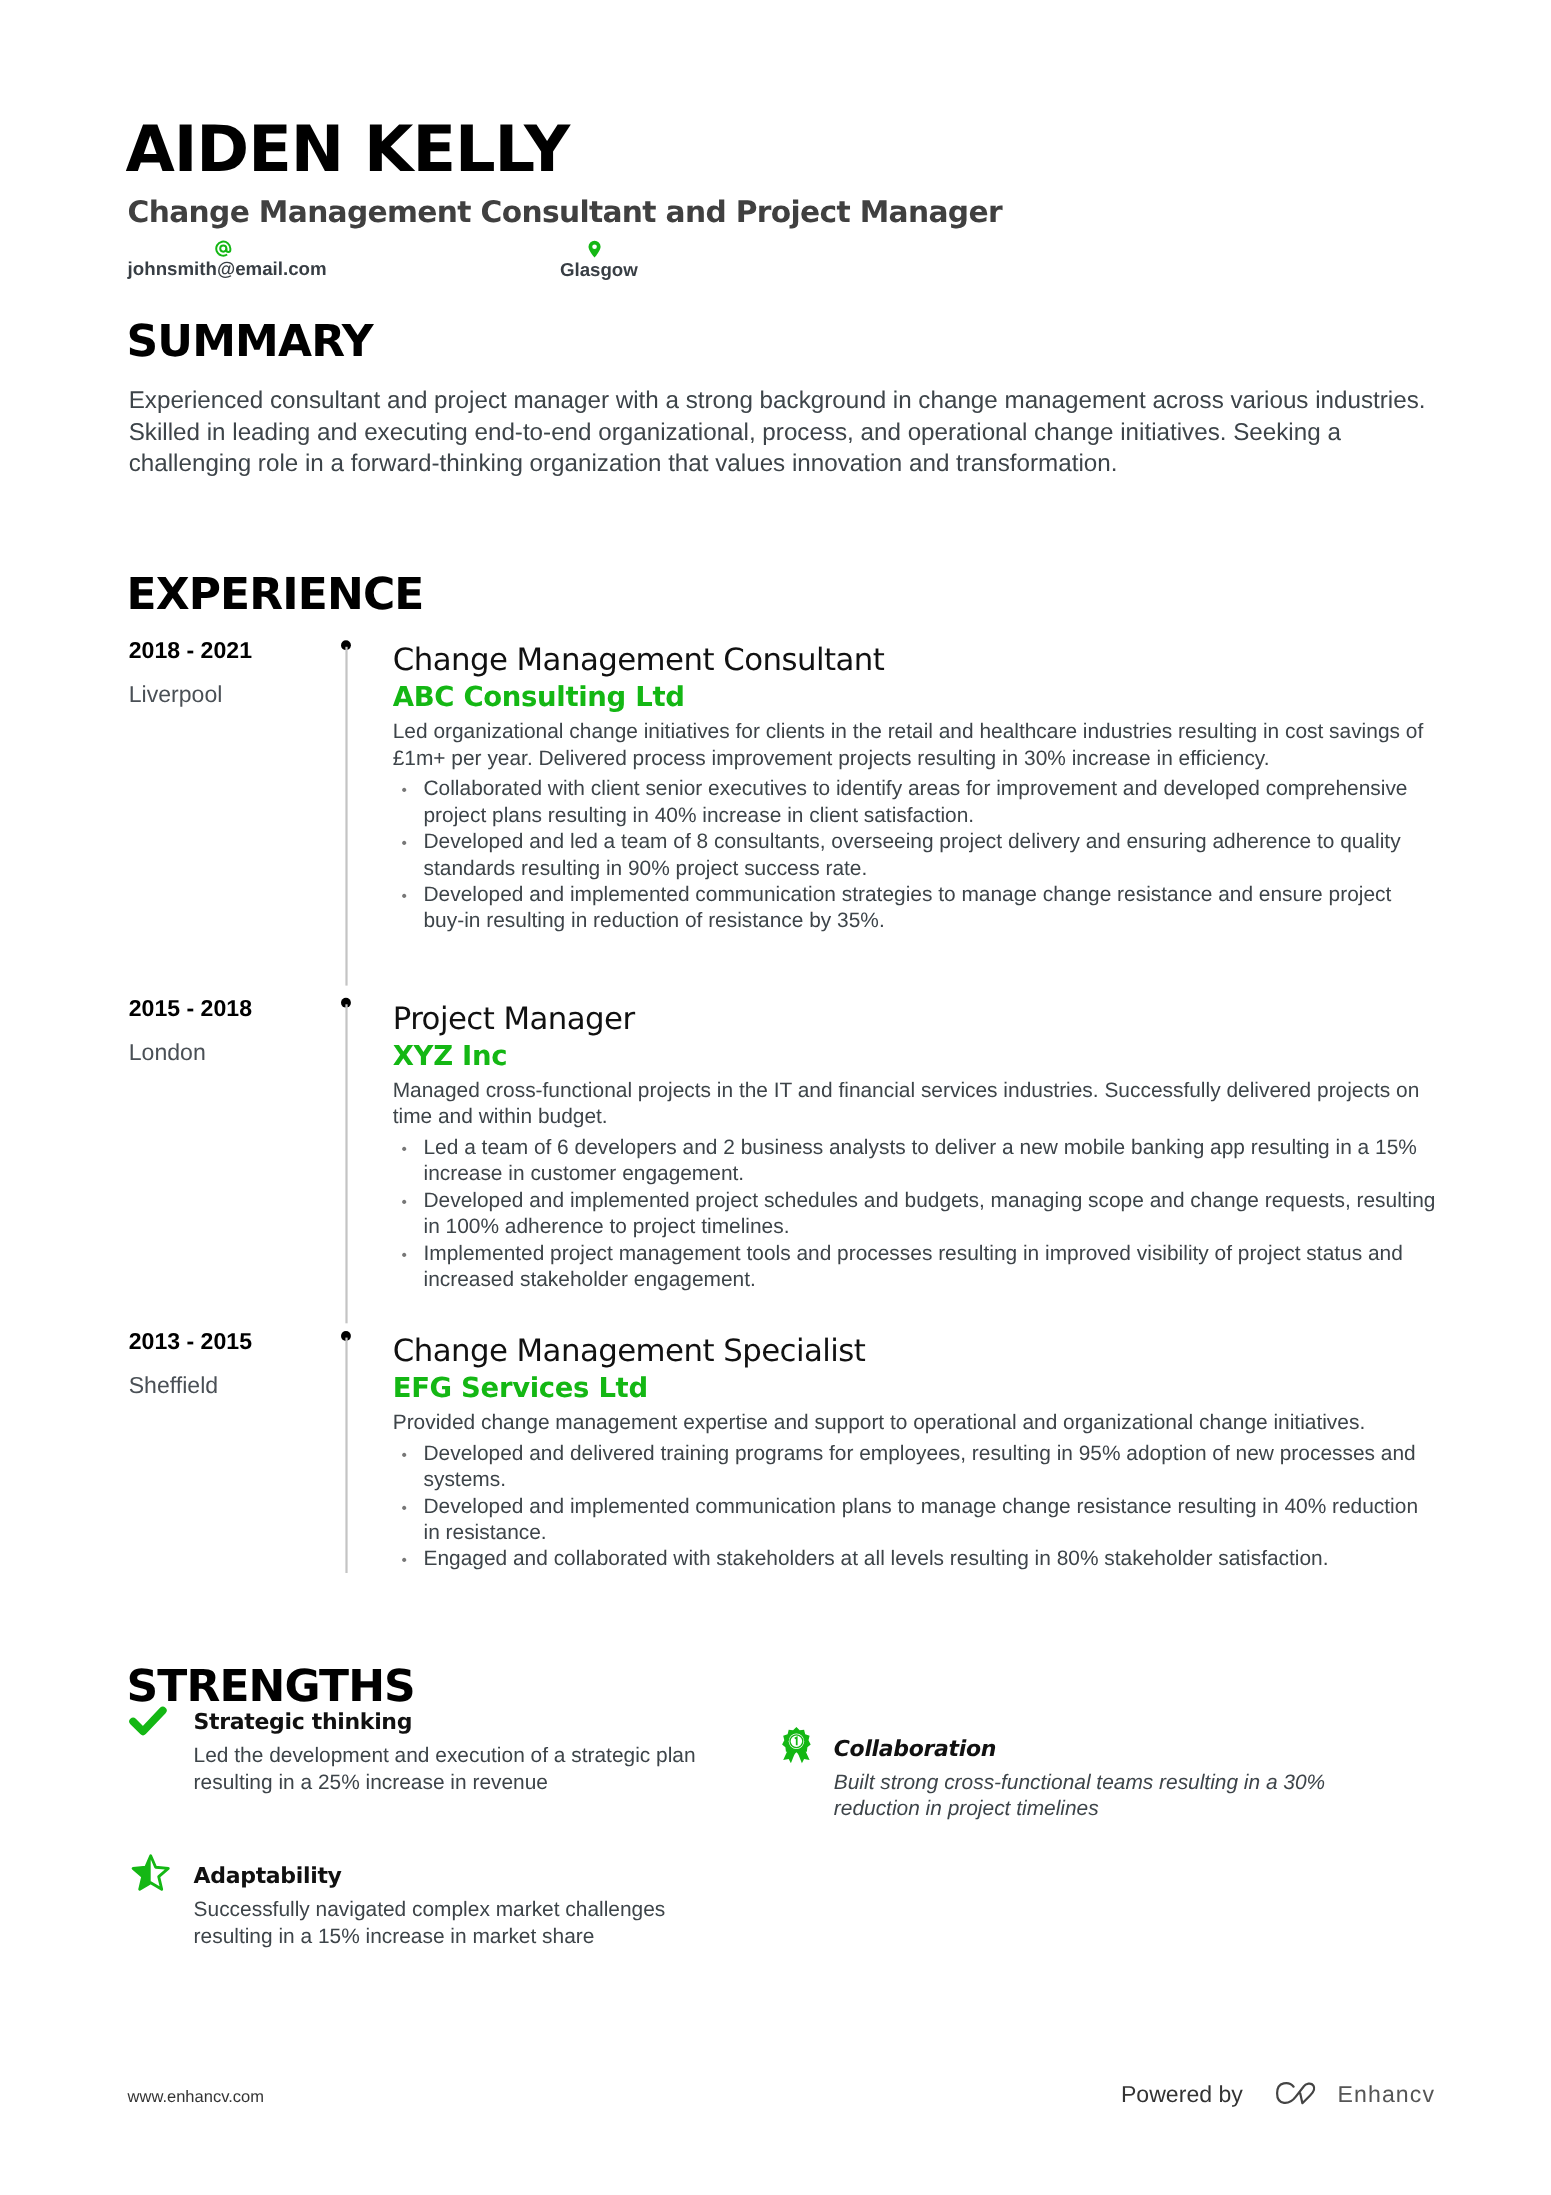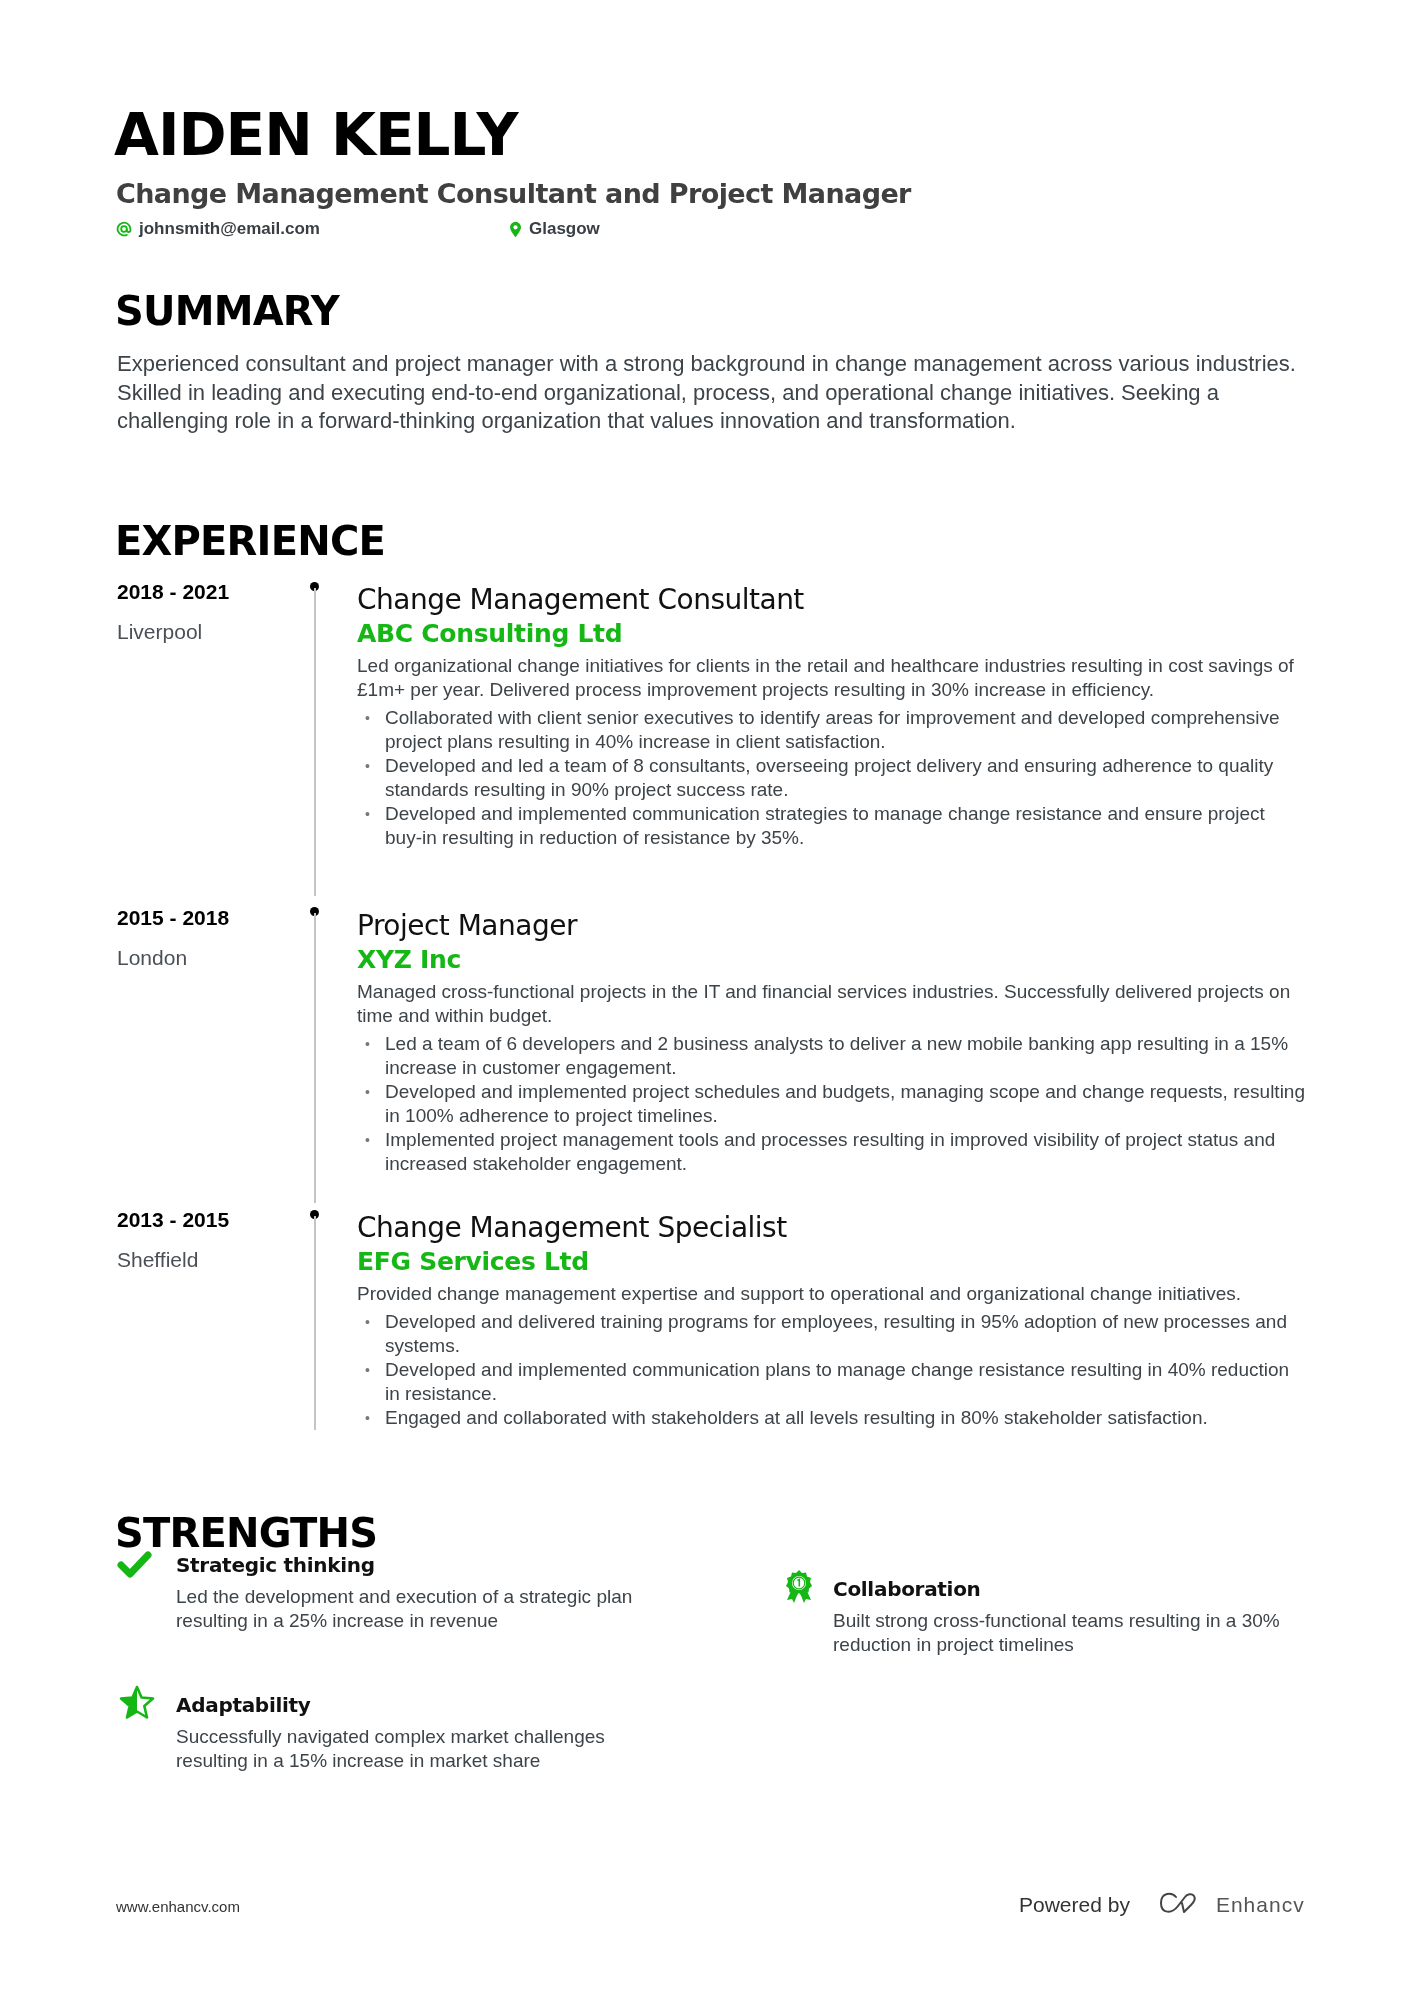--- a/index.html
+++ b/index.html
@@ -2,21 +2,21 @@
 <html><head>
 <meta charset="utf-8">
 <style>
   * { box-sizing: border-box; margin: 0; padding: 0; }
   html, body { width: 1410px; height: 1995px; background: #ffffff; overflow: hidden; }
   body { position: relative; font-family: "Liberation Sans", sans-serif; color: #3b4147; }
   .abs { position: absolute; }
 
   .name { left: 114px; top: 100px; font-family: "DejaVu Sans", sans-serif; font-weight: bold; font-size: 58px; letter-spacing: -1px; color: #000; line-height: 70px; }
   .subtitle { left: 116px; top: 176px; font-family: "DejaVu Sans", sans-serif; font-weight: bold; font-size: 27px; letter-spacing: -0.6px; color: #404040; line-height: 36px; }
-  .contact { top: 218px; font-size: 17px; font-weight: bold; color: #383e44; line-height: 22px; display: flex; align-items: center; }
+  .contact { top: 218px; font-size: 17px; font-weight: bold; color: #383e44; line-height: 22px; display: flex; align-items: center; flex-direction: column; }
   .contact .ico { color: #14b714; margin-right: 7px; display: inline-flex; align-items: center; }
   .contact.email { left: 116px; }
   .contact.loc { left: 509px; }
 
   .section-title { left: 115px; font-family: "DejaVu Sans", sans-serif; font-weight: bold; font-size: 40px; letter-spacing: -0.8px; color: #000; line-height: 48px; }
 
   .summary-text { left: 117px; top: 350px; width: 1190px; font-size: 22px; line-height: 28.5px; color: #3d4449; }
 
   .date { left: 117px; font-size: 21px; font-weight: bold; color: #000; line-height: 26px; }
   .location { left: 117px; font-size: 21px; color: #4a5056; line-height: 26px; text-align: center; }
@@ -122,21 +122,21 @@
 <div class="abs strength" style="left:117px; top:1551px;">
   <span class="s-ico">
     <svg width="40" height="30" viewBox="0 0 40 30">
         <path d="M4 14 L13 23 L31 4" fill="none" stroke="#14b714" stroke-width="7" stroke-linecap="round" stroke-linejoin="round"></path>
       </svg>
   </span>
   <div class="s-title">Strategic thinking</div>
   <div class="s-desc">Led the development and execution of a strategic plan resulting in a 25% increase in revenue</div>
 </div>
 
-<div class="abs strength" style="left:780px; top:1575px;">
+<div class="abs strength" style="left:705px; top:1575px;font-style:italic;">
   <span class="s-ico">
     <svg width="34" height="36" viewBox="0 0 34 36" style="margin-left:2px; margin-top:-6px;">
       <path d="M10 20 L5 31 L10 30 L12 34 L16 24 Z" fill="#14b714"></path>
       <path d="M24 20 L29 31 L24 30 L22 34 L18 24 Z" fill="#14b714"></path>
       <path d="M17 1 L20 4 L24 3.5 L25 7.5 L29 9 L28 13 L30 17 L27 19.5 L26.5 23.5 L22.5 23.5 L19.5 26.5 L17 24 L14.5 26.5 L11.5 23.5 L7.5 23.5 L7 19.5 L4 17 L6 13 L5 9 L9 7.5 L10 3.5 L14 4 Z" fill="#14b714"></path>
       <circle cx="17" cy="14" r="7" fill="#fff"></circle>
       <circle cx="17" cy="14" r="5.8" fill="none" stroke="#14b714" stroke-width="1.2"></circle>
       <path d="M15.5 11.5 L17.3 10.5 L17.3 17.5" fill="none" stroke="#14b714" stroke-width="1.6"></path>
     </svg>
   </span>

